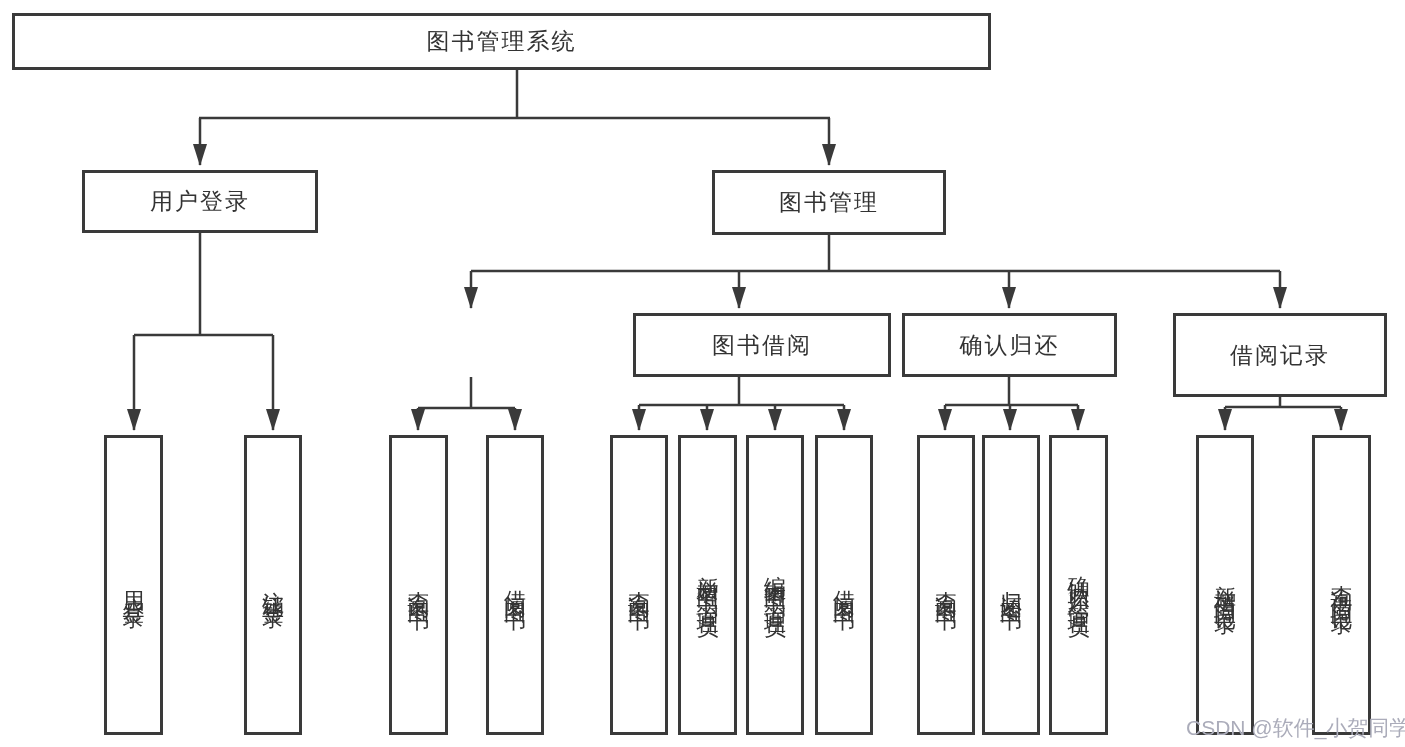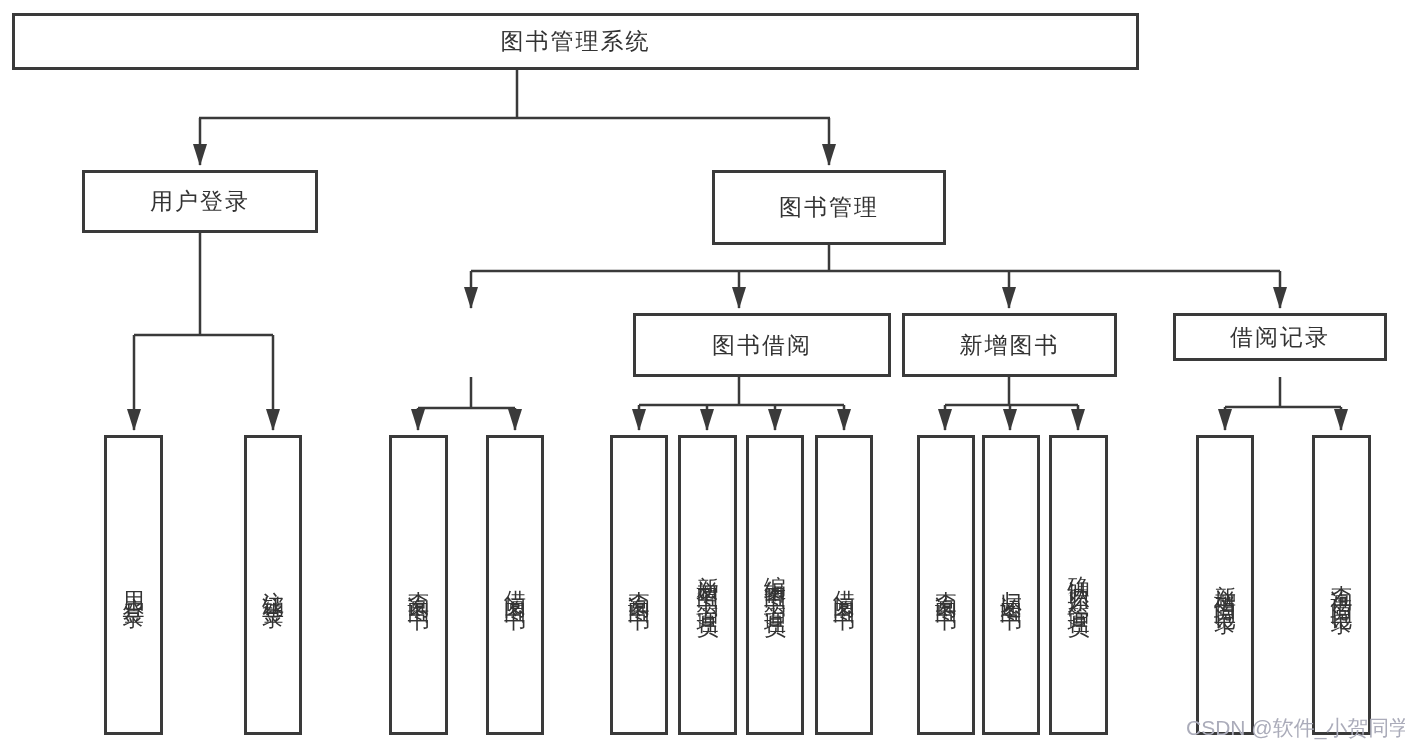--- a/index.html
+++ b/index.html
@@ -104,38 +104,38 @@
       <line x1="945" y1="405" x2="945" y2="430" marker-end="url(#arr)"></line>
       <line x1="1010" y1="405" x2="1010" y2="430" marker-end="url(#arr)"></line>
       <line x1="1078" y1="405" x2="1078" y2="430" marker-end="url(#arr)"></line>
 
       <path d="M1280,377 V407 M1225,407 H1341"></path>
       <line x1="1225" y1="407" x2="1225" y2="430" marker-end="url(#arr)"></line>
       <line x1="1341" y1="407" x2="1341" y2="430" marker-end="url(#arr)"></line>
     </g>
   </svg>
 
-  <div class="hbox" style="left:12px; top:13px; width:1127px; height:57px;">
+  <div class="hbox" style="left:12px; top:13px; width:979px; height:57px;">
     <span>图书管理系统</span>
   </div>
 
   <div class="hbox" style="left:82px; top:170px; width:236px; height:63px;">
     <span>用户登录</span>
   </div>
-  <div class="hbox" style="left:712px; top:170px; width:234px; height:75px;text-align:right;">
+  <div class="hbox" style="left:712px; top:170px; width:234px; height:65px;text-align:right;">
     <span>图书管理</span>
   </div>
 
   <div class="hbox" style="left:633px; top:313px; width:258px; height:64px;">
     <span>图书借阅</span>
   </div>
   <div class="hbox" style="left:902px; top:313px; width:215px; height:64px;">
-    <span>新增图书</span>
+    <span>确认归还</span>
   </div>
-  <div class="hbox" style="left:1173px; top:313px; width:214px; height:48px;">
+  <div class="hbox" style="left:1173px; top:313px; width:214px; height:84px;">
     <span>借阅记录</span>
   </div>
 
   <div class="vbox" style="left:104px; width:59px;">
     <span>用户登录</span>
   </div>
   <div class="vbox" style="left:244px; width:58px;">
     <span>注销登录</span>
   </div>
 

